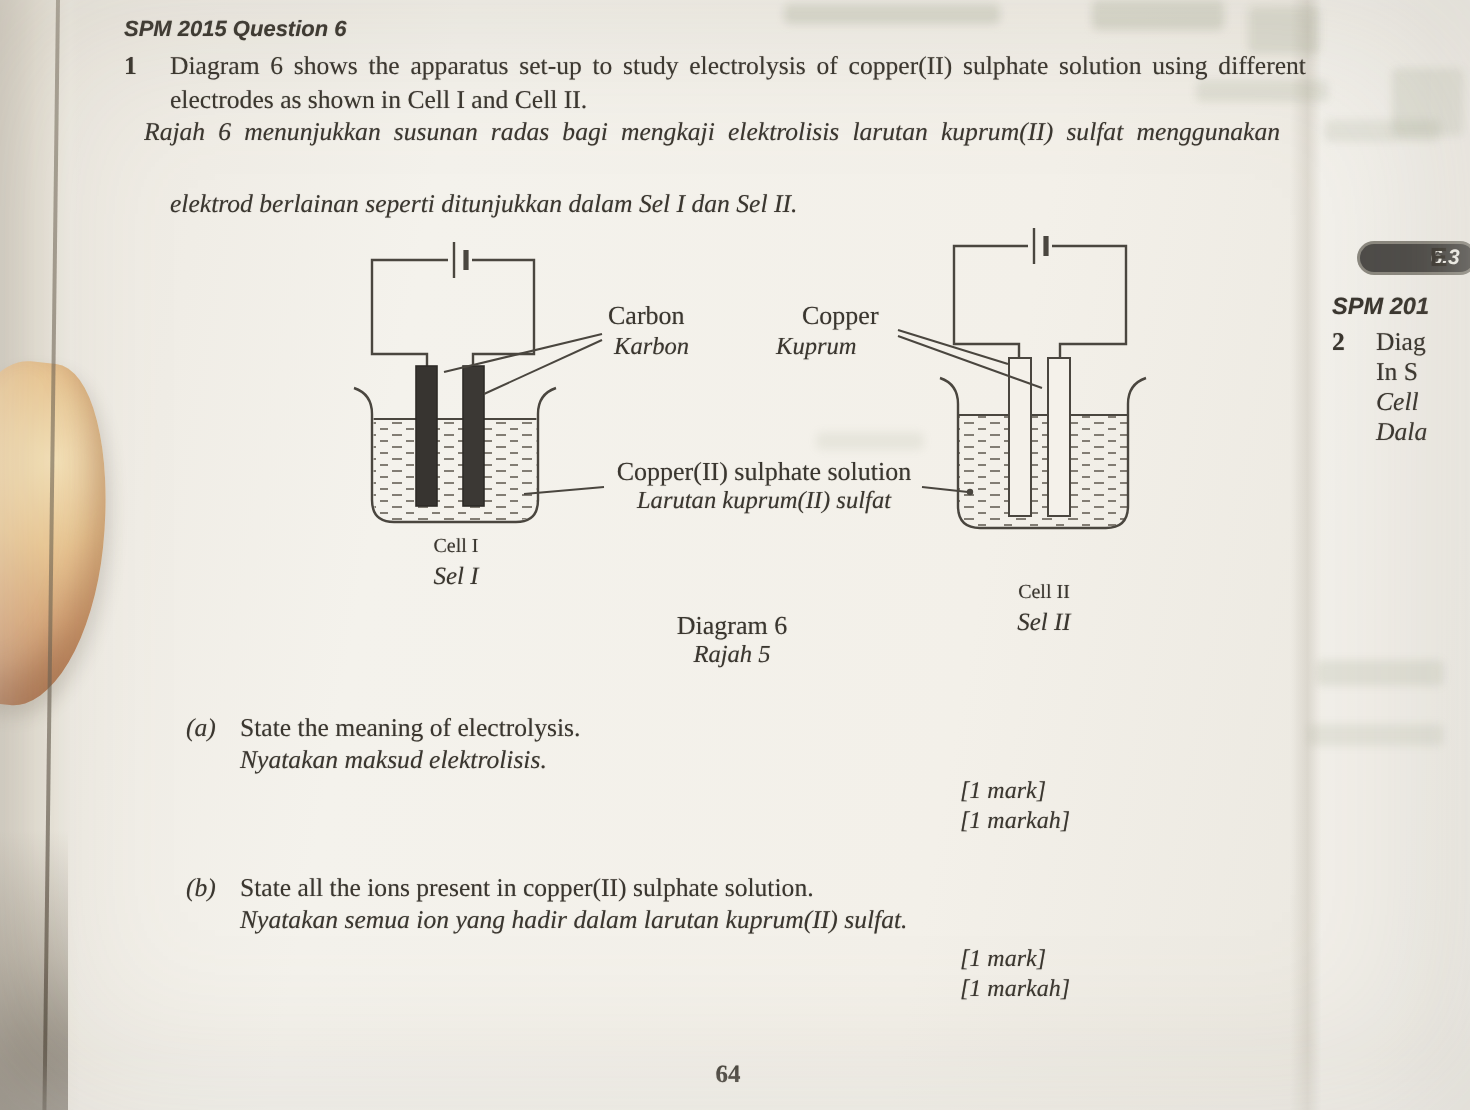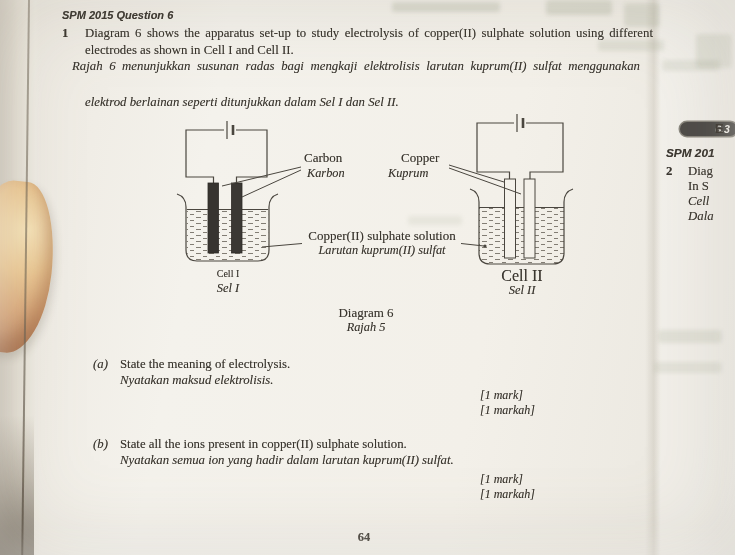--- a/index.html
+++ b/index.html
@@ -111,21 +111,21 @@
   <div class="abs center" style="left:293px;top:229px;width:178px;">
     <div class="ph diagram-label">Copper(II) sulphate solution</div>
     <div class="ph diagram-label-ms">Larutan kuprum(II) sulfat</div>
   </div>
 
   <div class="abs center" style="left:184px;top:266px;width:88px;">
     <div class="ph" style="font-size:10px;line-height:15px;">Cell I</div>
     <div class="ph it" style="font-size:12.5px;line-height:14px;">Sel I</div>
   </div>
   <div class="abs center" style="left:477px;top:268px;width:90px;">
-    <div class="ph" style="font-size:16px;line-height:15px;">Cell II</div>
+    <div class="ph" style="font-size:10px;line-height:15px;margin-top:21px;">Cell II</div>
     <div class="ph it" style="font-size:12.5px;line-height:14px;">Sel II</div>
   </div>
 
   <div class="abs center" style="left:302px;top:305px;width:128px;">
     <div class="ph" style="font-size:13px;line-height:15px;">Diagram 6</div>
     <div class="ph it" style="font-size:12.3px;line-height:14px;">Rajah 5</div>
   </div>
 
   <div class="abs ph body-text it" style="left:93px;top:356px;">(a)</div>
   <div class="abs ph body-text" style="left:120px;top:356px;">State the meaning of electrolysis.</div>

